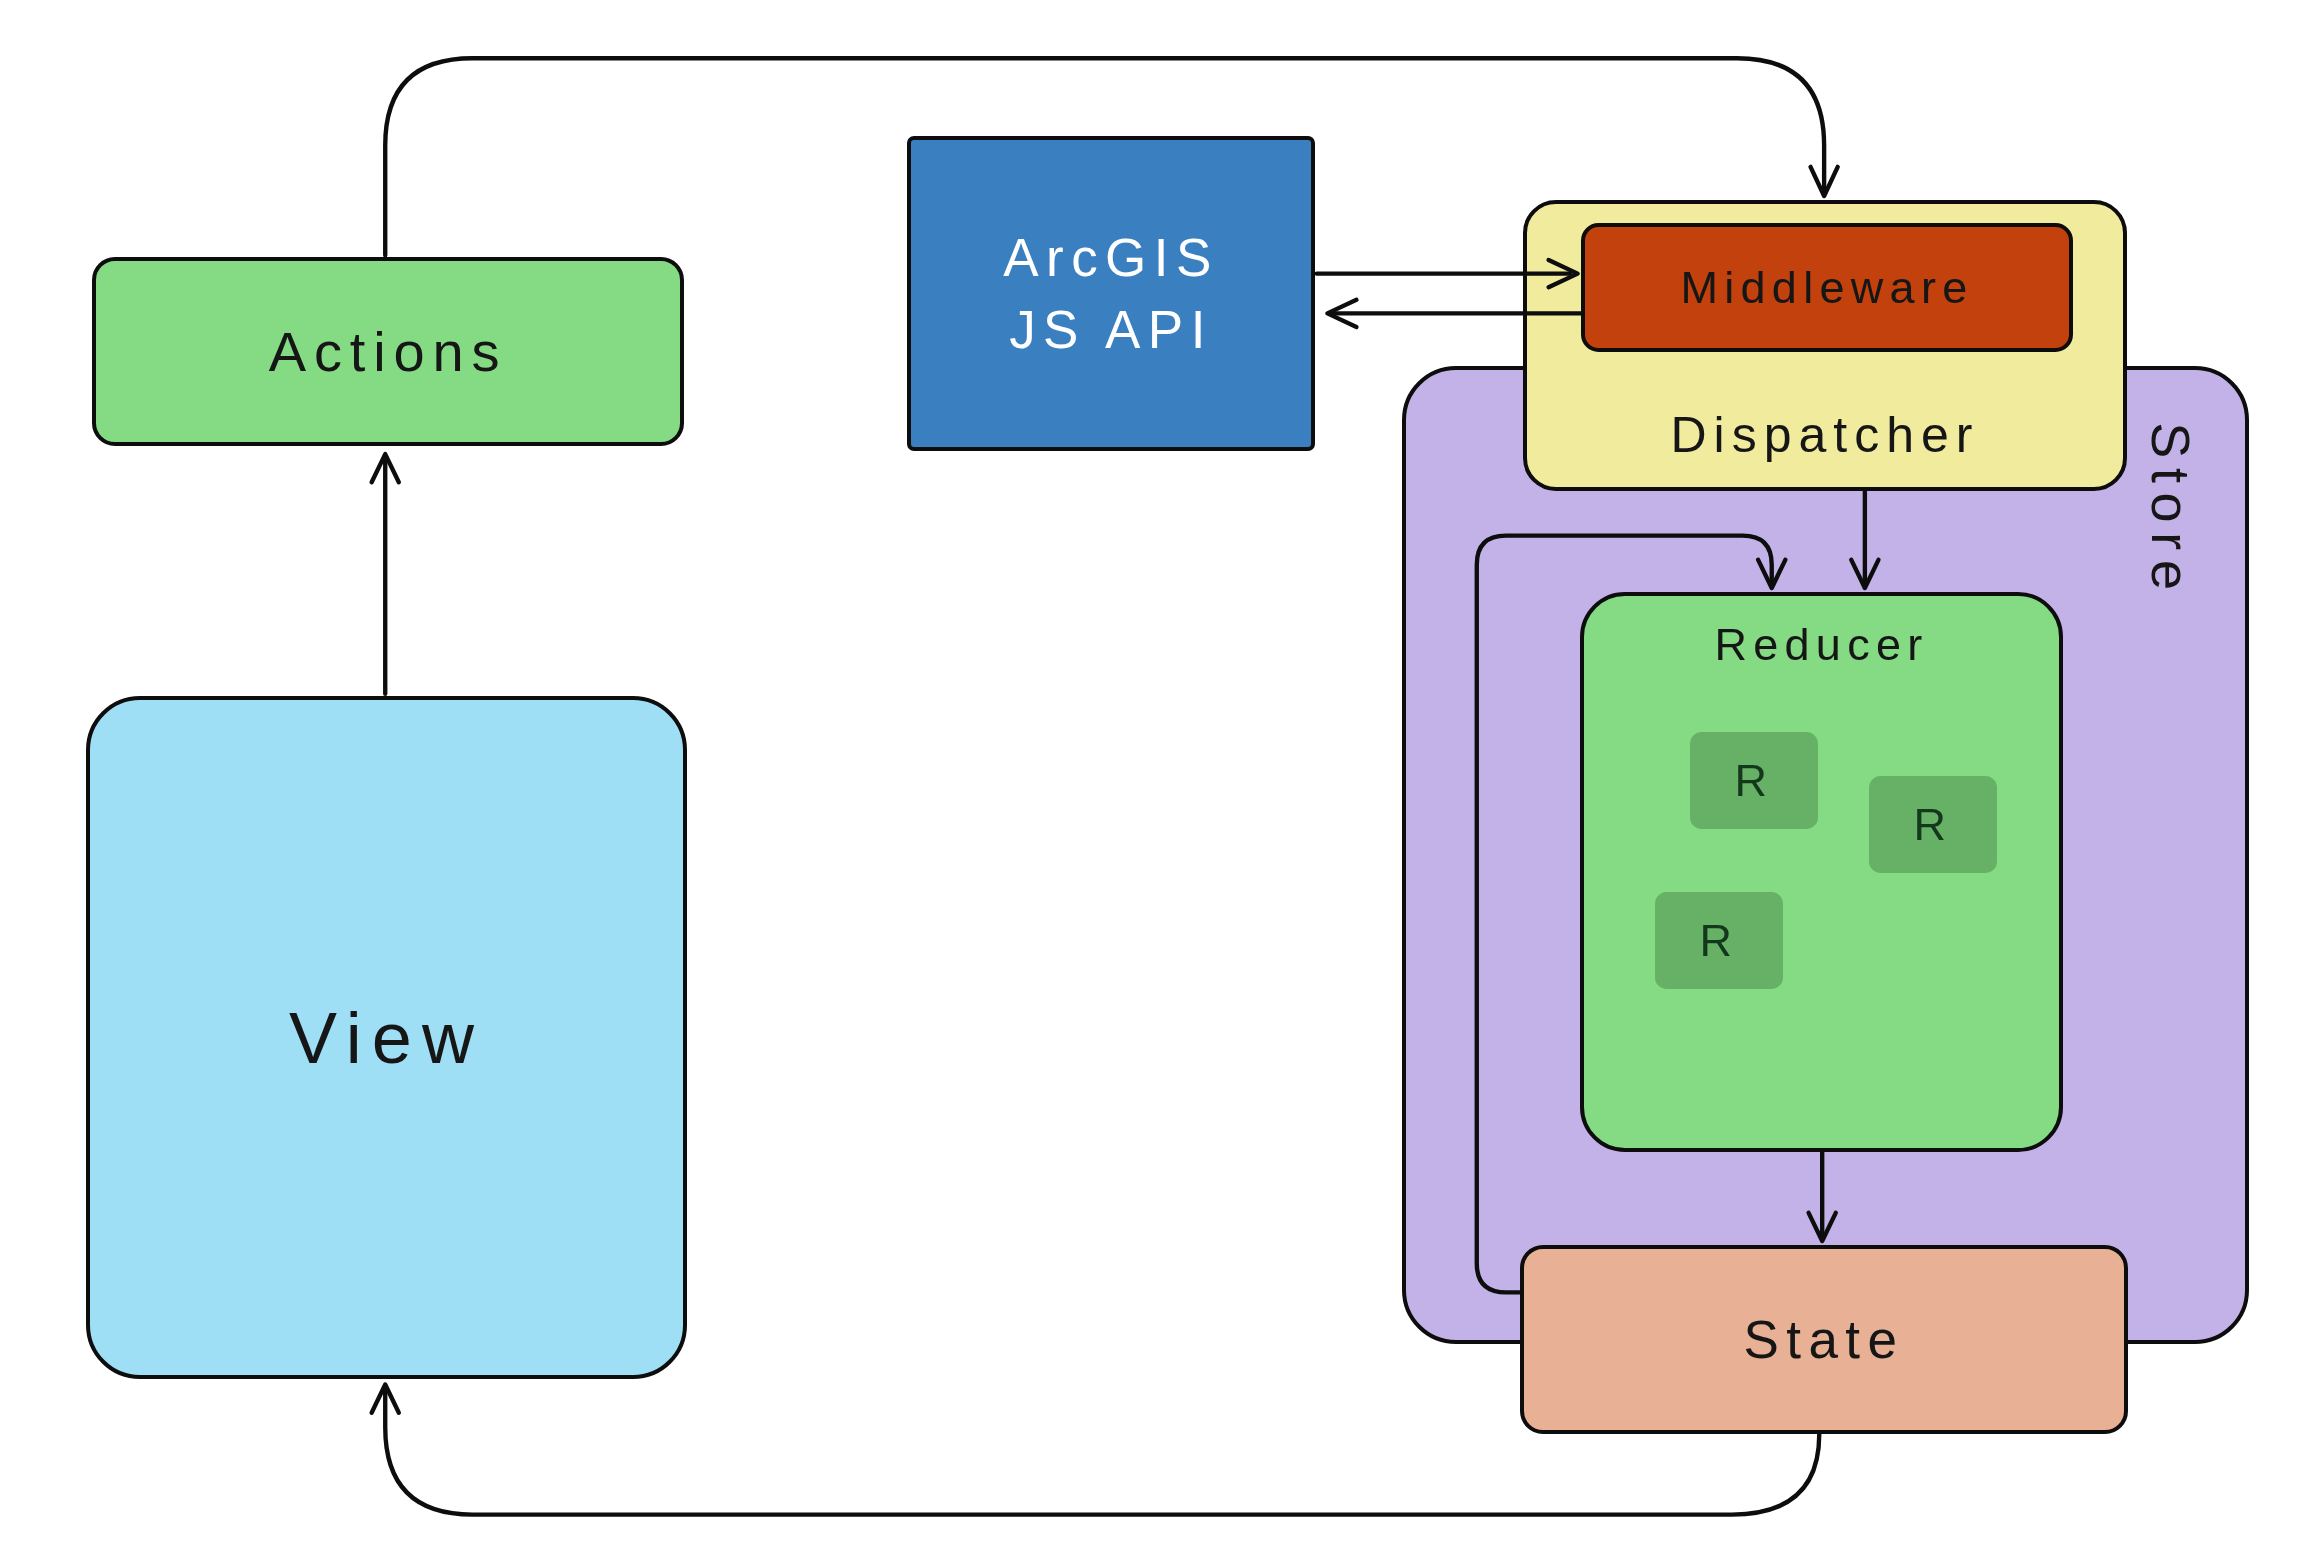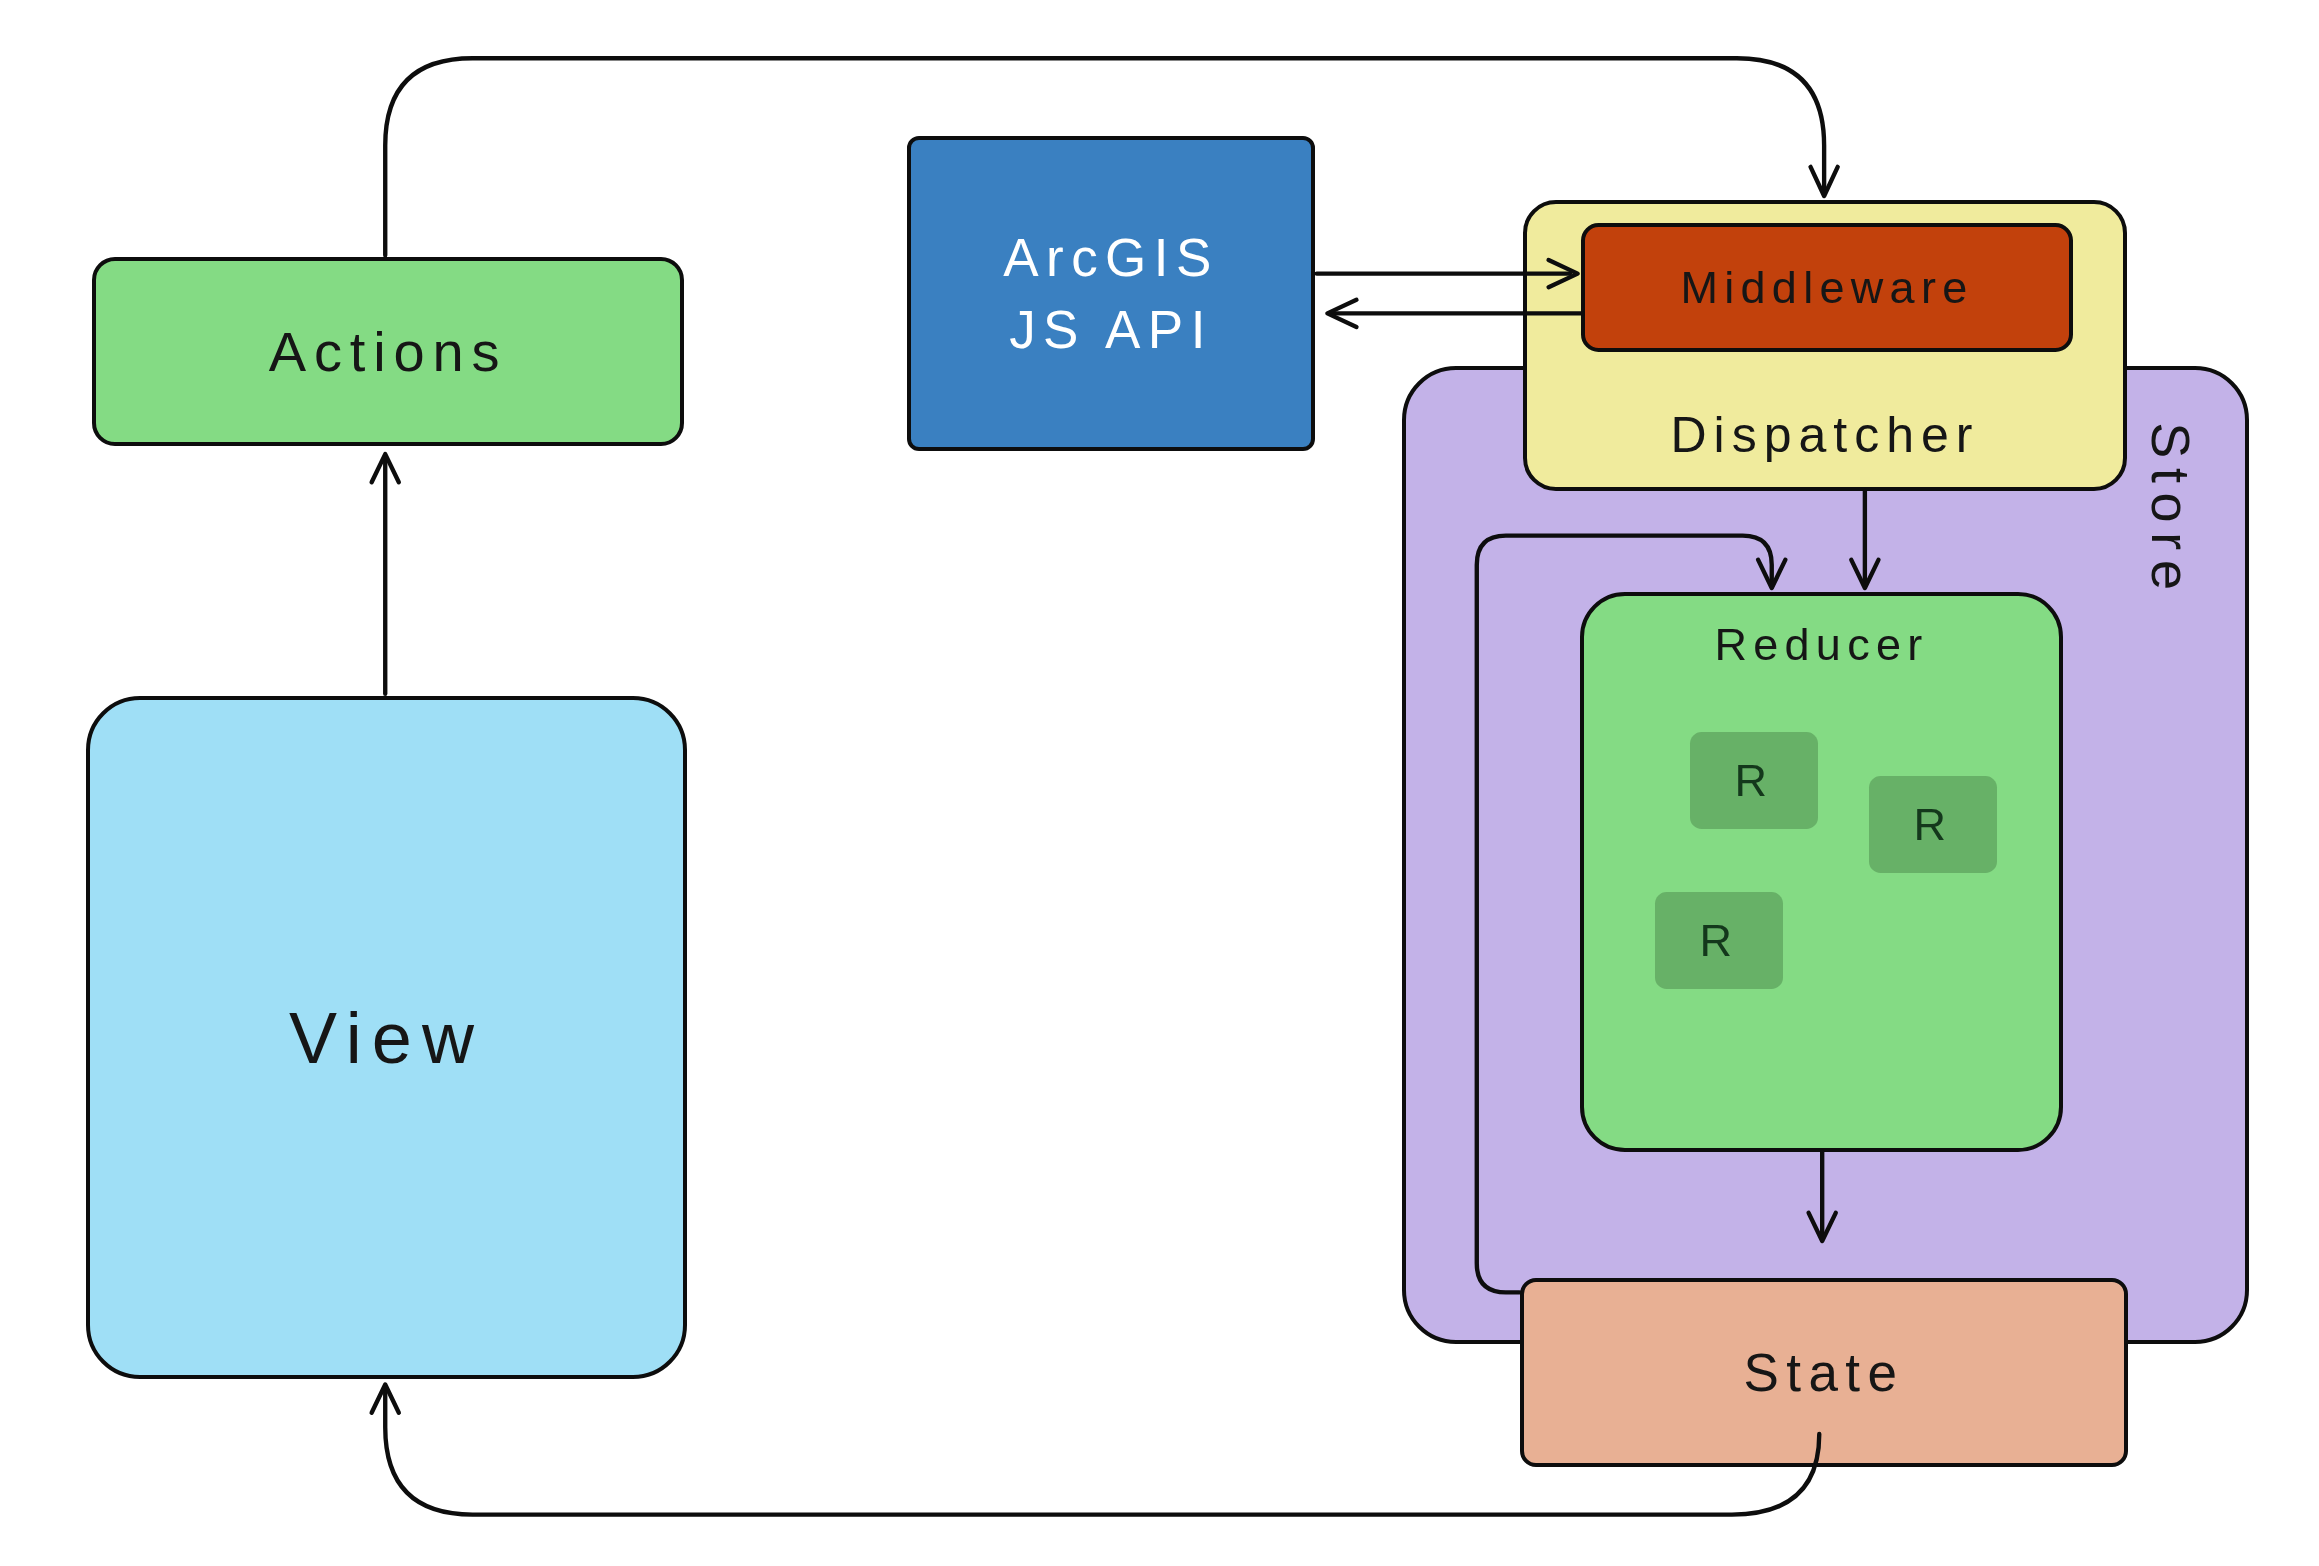--- a/index.html
+++ b/index.html
@@ -20,21 +20,21 @@
     color:#161616;
   }
   .label{
     letter-spacing:0.14em;
     white-space:nowrap;
     font-weight:400;
   }
   
   #actions{left:92px;top:257px;width:592px;height:189px;border-radius:23px;font-size:56px;}
   #view{left:86px;top:696px;width:601px;height:683px;border-radius:54px;font-size:72px;}
-  #arcgis{left:907px;top:136px;width:408px;height:315px;border-radius:12px;font-size:53px;
+  #arcgis{left:907px;top:136px;width:408px;height:315px;border-radius:7px;font-size:53px;
           text-align:center;line-height:1.35;}
   #store{left:1402px;top:366px;width:847px;height:978px;border-radius:54px;}
   #store-label{
     position:absolute;left:2035px;top:480px;width:272px;height:62px;
     display:flex;align-items:center;justify-content:center;
     transform:rotate(90deg);
     font-size:54px;letter-spacing:0.18em;color:#161616;
   }
   #dispatcher{left:1523px;top:200px;width:604px;height:291px;border-radius:33px;}
   #dispatcher .node-label{
@@ -50,21 +50,21 @@
   .r-unit{
     position:absolute;
     width:128px;height:97px;
     border:none;border-radius:11.6px;
     font-size:45px;color:#14381c;
     letter-spacing:0;
   }
   #r-unit-1{left:106px;top:136px;}
   #r-unit-2{left:285px;top:180px;}
   #r-unit-3{left:71px;top:296px;}
-  #state{left:1520px;top:1245px;width:608px;height:189px;border-radius:16px;font-size:53px;margin-top:33px;}
+  #state{left:1520px;top:1245px;width:608px;height:189px;border-radius:23px;font-size:53px;}
   
   #edges{
     position:absolute;left:0;top:0;width:2319px;height:1566px;
     pointer-events:none;
   }
   #edges path{
     fill:none;
     stroke:#0d0d0d;
     stroke-width:4.5;
     stroke-linecap:round;

